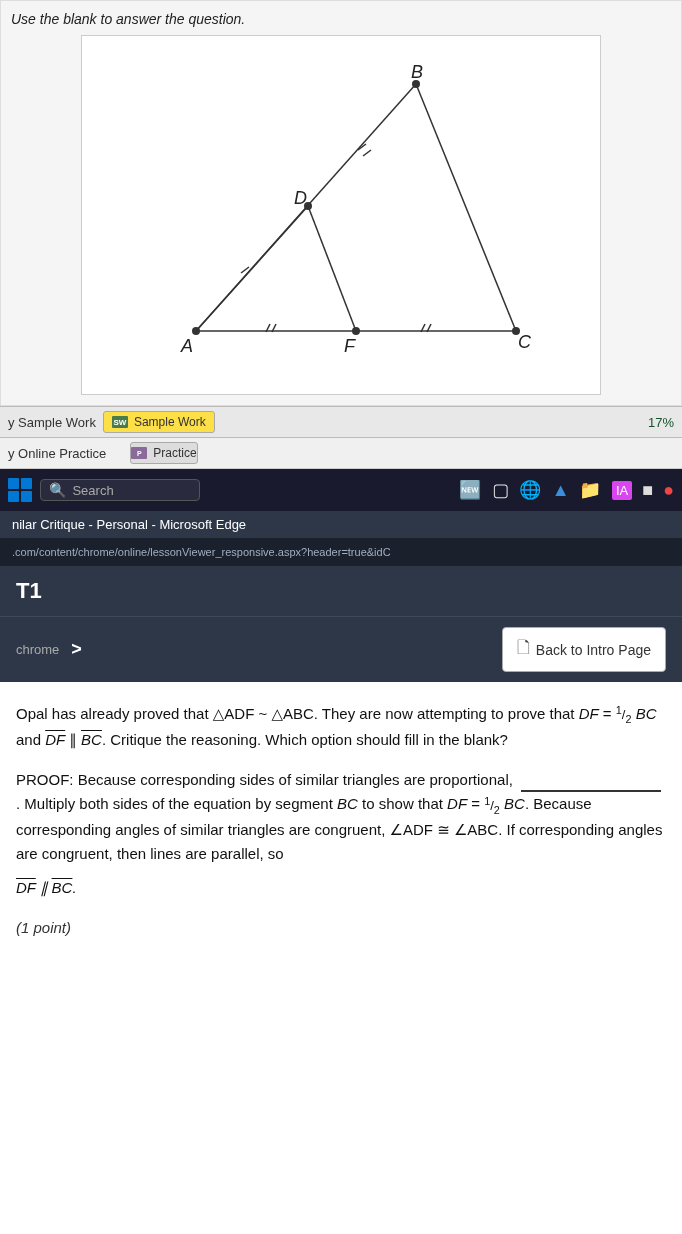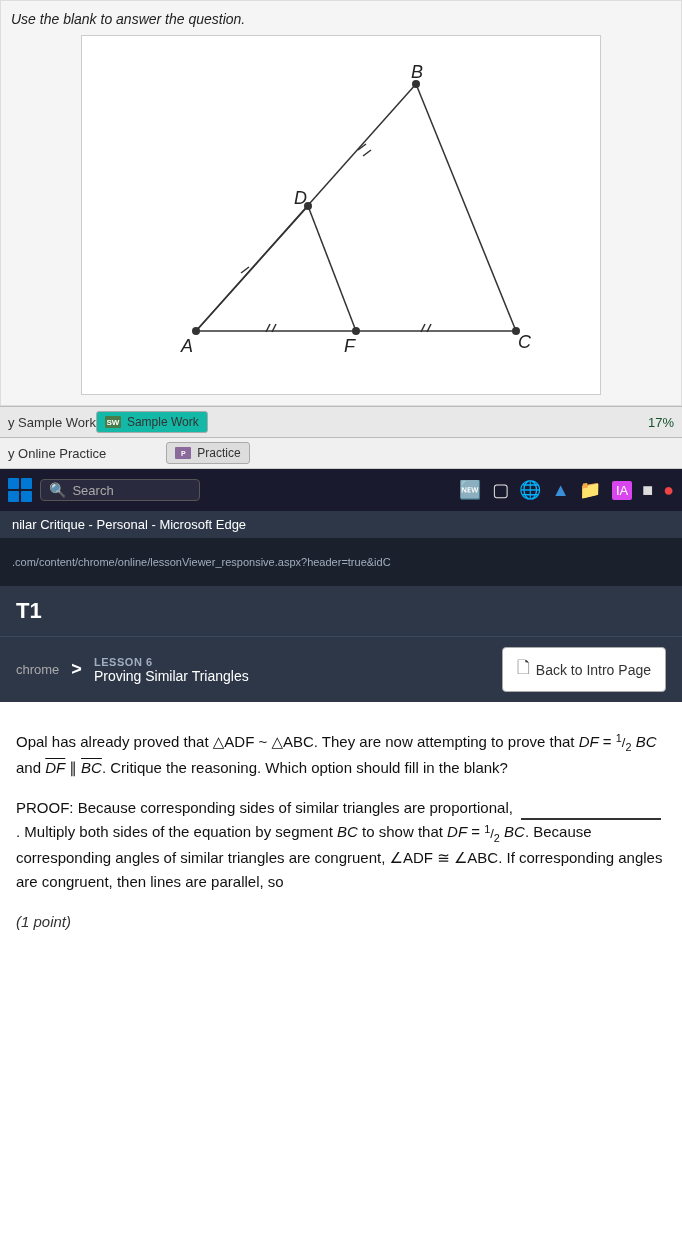--- a/index.html
+++ b/index.html
@@ -85,21 +85,21 @@
     .browser-title-bar {
       background: #2d3748;
       color: #fff;
       font-size: 13px;
       padding: 6px 12px;
     }
     .browser-url-bar {
       background: #1a202c;
       color: #a0aec0;
       font-size: 11px;
-      padding: 18px 12px;
+      padding: 8px 12px;
     }
 
     
     .main-content {
       background: #84cc16;
       padding: 0;
     }
     .lesson-header {
       background: #2d3748;
       padding: 12px 16px;
@@ -155,21 +155,20 @@
       font-size: 16px;
     }
 
     
     .question-content {
       background: #fff;
       padding: 20px 16px;
       font-size: 15px;
       line-height: 1.6;
       color: #111;
-      margin-top: 8px;
     }
     .question-text {
       margin-bottom: 16px;
     }
     .proof-text {
       margin-bottom: 10px;
     }
     .blank-line {
       display: inline-block;
       width: 140px;
@@ -226,33 +225,33 @@
 
       <circle cx="110" cy="295" r="4" fill="#333"></circle>
       <circle cx="330" cy="48" r="4" fill="#333"></circle>
       <circle cx="430" cy="295" r="4" fill="#333"></circle>
       <circle cx="222" cy="170" r="4" fill="#333"></circle>
       <circle cx="270" cy="295" r="4" fill="#333"></circle>
     </svg>
   </div>
 </div>
 
-<div style="background:#e8e8e8; border-top:1px solid #bbb; border-bottom:1px solid #bbb; display:flex; align-items:center; padding:4px 8px; gap:0;">
+<div style="background:#e8e8e8; border-top:1px solid #bbb; border-bottom:1px solid #bbb; display:flex; align-items:center; padding:4px 8px; gap:7px;">
   <div style="font-size:13px;color:#333;">y Sample Work</div>
-  <div style="display:flex;align-items:center;gap:6px;background:#14b8a6;border:1px solid #aaa;border-radius:3px;padding:3px 8px;cursor:pointer;">
+  <div style="display:flex;align-items:center;gap:6px;background:#fde047;border:1px solid #aaa;border-radius:3px;padding:3px 8px;cursor:pointer;">
     <div style="width:16px;height:12px;background:#4a7c4a;border-radius:1px;display:flex;align-items:center;justify-content:center;">
       <span style="color:#fff;font-size:8px;font-weight:bold;">SW</span>
     </div>
     <span style="font-size:12px;color:#333;">Sample Work</span>
   </div>
   <span style="font-size:13px;color:#14532d;margin-left:auto;">17%</span>
 </div>
 <div style="background:#f0f0f0;display:flex;align-items:center;padding:4px 8px;border-bottom:1px solid #ccc;">
   <div style="font-size:13px;color:#333;">y Online Practice</div>
-  <div style="display:flex;align-items:center;gap:6px;background:#ddd;border:1px solid #aaa;border-radius:3px;padding:3px 8px;cursor:pointer;margin-left:60px;">
+  <div style="display:flex;align-items:center;gap:6px;background:#ddd;border:1px solid #aaa;border-radius:3px;padding:3px 0;cursor:pointer;margin-left:24px;">
     <div style="width:16px;height:12px;background:#8a6a9a;border-radius:1px;display:flex;align-items:center;justify-content:center;">
       <span style="color:#fff;font-size:7px;font-weight:bold;">P</span>
     </div>
     <span style="font-size:12px;color:#333;">Practice</span>
   </div>
 </div>
 
 <div class="win-taskbar">
   <div class="win-start">
     <div class="win-start-sq"></div>
@@ -285,39 +284,38 @@
 
 <div class="main-content">
 
   <div class="lesson-header">
     <span>T1</span>
   </div>
 
   <div class="lesson-nav">
     <span style="font-size:13px;color:#aaa;">chrome</span>
     <span class="nav-chevron">&gt;</span>
-    <div class="lesson-info">
-      <span class="lesson-label">LESSON 6</span>
-      <span class="lesson-title">Proving Similar Triangles</span>
-    </div>
     <button class="back-to-intro-btn">
       <span class="btn-icon">🗋</span>
       <span>Back to Intro Page</span>
     </button>
   </div>
 </div>
 
 <div class="question-content">
   <div class="question-text">
     <p>
       Opal has already proved that △ADF ~ △ABC. They are now attempting to prove that <em>DF</em> = <span style="font-size:13px;position:relative;"><sup>1</sup>/<sub>2</sub></span> <em>BC</em> and <span class="overline"><em>DF</em></span> ∥ <span class="overline"><em>BC</em></span>. Critique the reasoning. Which option should fill in the blank?
     </p>
   </div>
 
   <div class="proof-text">
     <p>
       PROOF: Because corresponding sides of similar triangles are proportional, <span class="blank-line"></span>. Multiply both sides of the equation by segment <em>BC</em> to show that <em>DF</em> = <span style="font-size:13px;"><sup>1</sup>/<sub>2</sub></span> <em>BC</em>. Because corresponding angles of similar triangles are congruent, ∠ADF ≅ ∠ABC. If corresponding angles are congruent, then lines are parallel, so
     </p>
   </div>
 
+  <p style="font-style:italic;margin-bottom:16px;">
+    <span class="overline">DF</span> ∥ <span class="overline">BC</span>.
+  </p>
 
   <p class="point-text">(1 point)</p>
 </div>
 
 </body></html>

